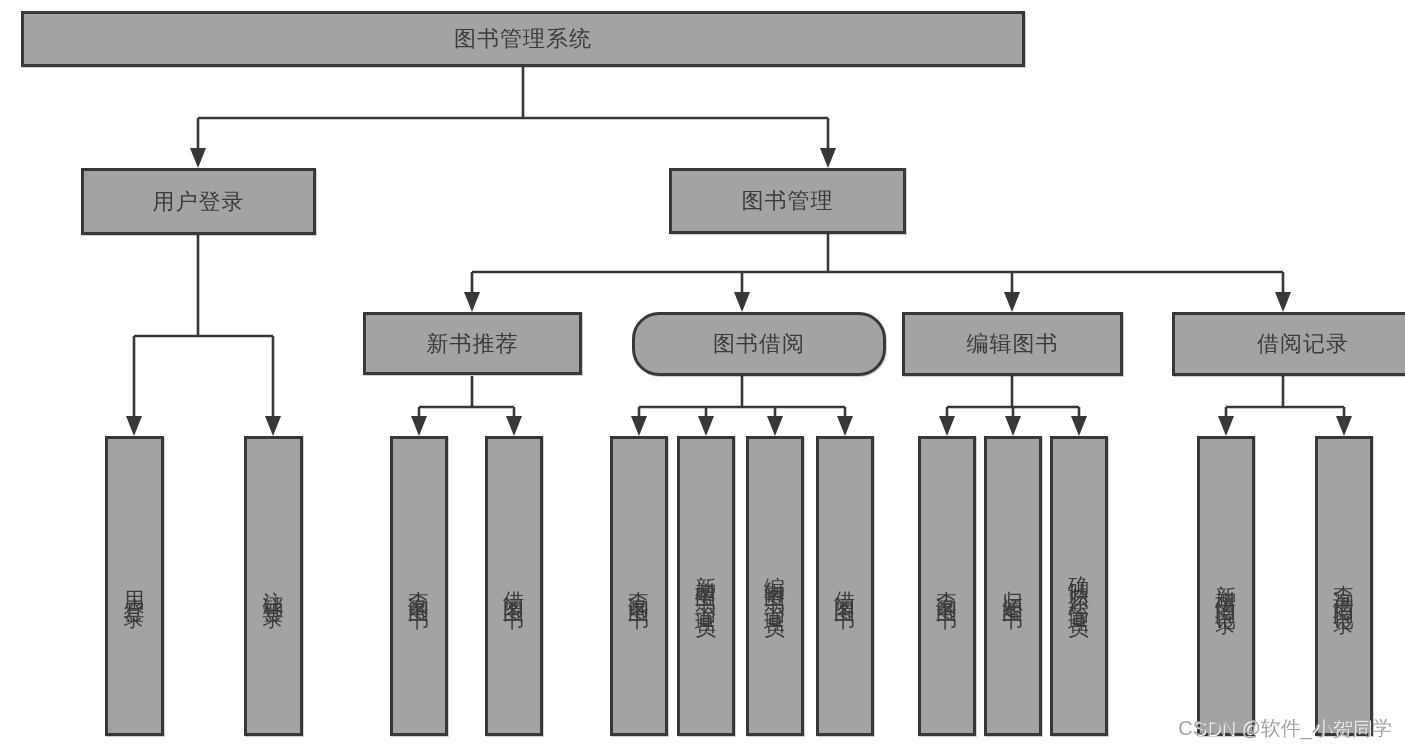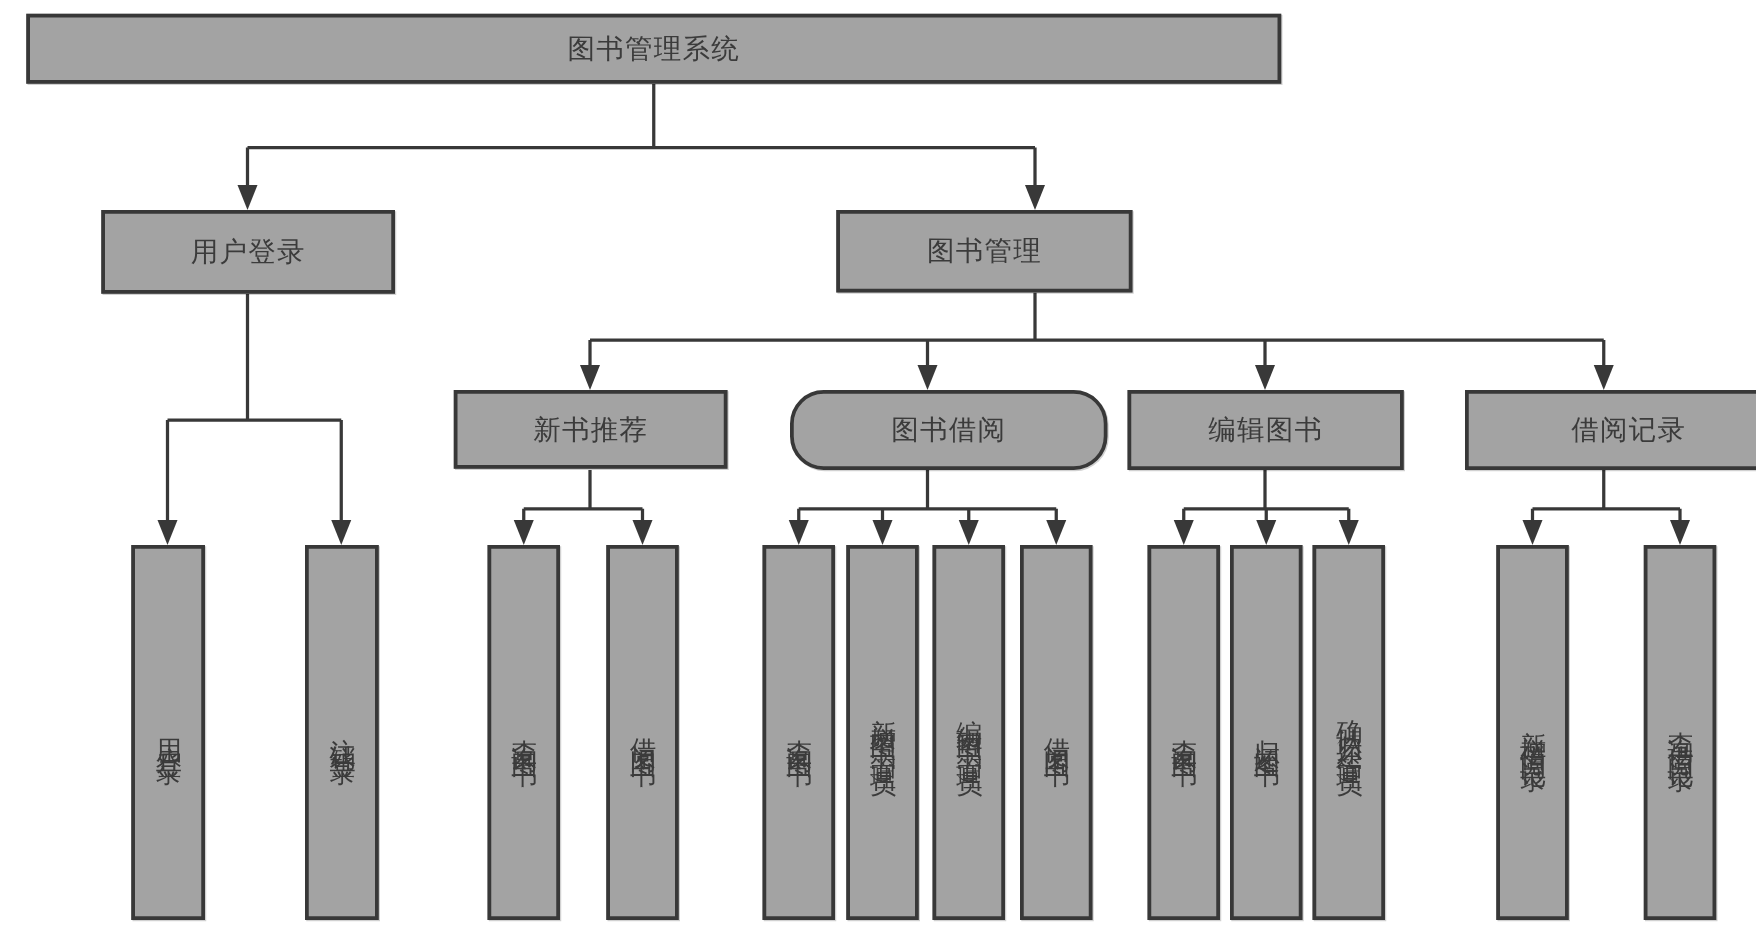--- a/index.html
+++ b/index.html
@@ -180,14 +180,15 @@
     <span class="vtext">确认归还（管理员）</span>
   </div>
 
   <div class="node vnode" style="left:1197px; top:436px; width:58px; height:300px;">
     <span class="vtext">新增借阅记录</span>
   </div>
   <div class="node vnode" style="left:1315px; top:436px; width:58px; height:300px;">
     <span class="vtext">查询借阅记录</span>
   </div>
 
+  <div class="watermark">CSDN @软件_小贺同学</div>
 
 </div>
 
 </body></html>

